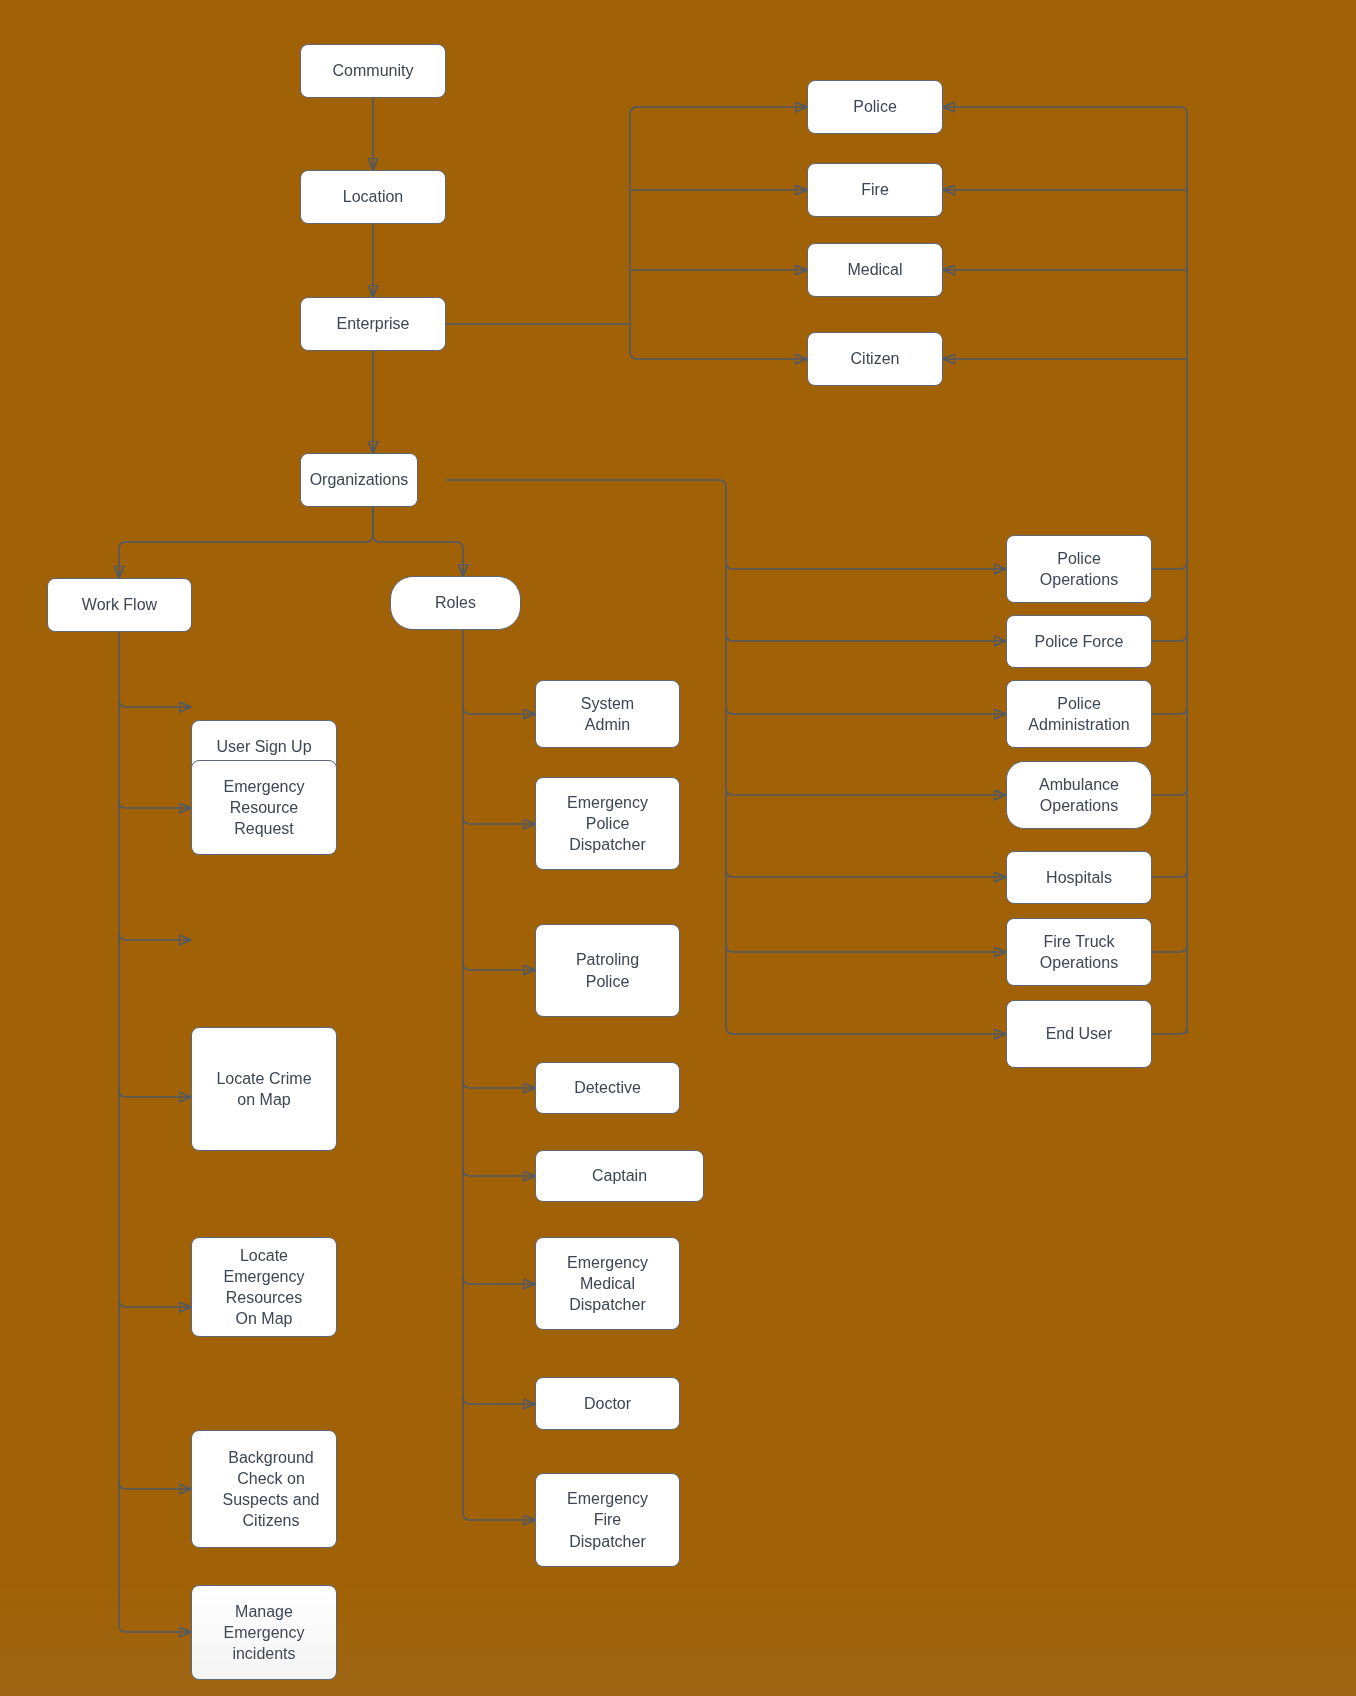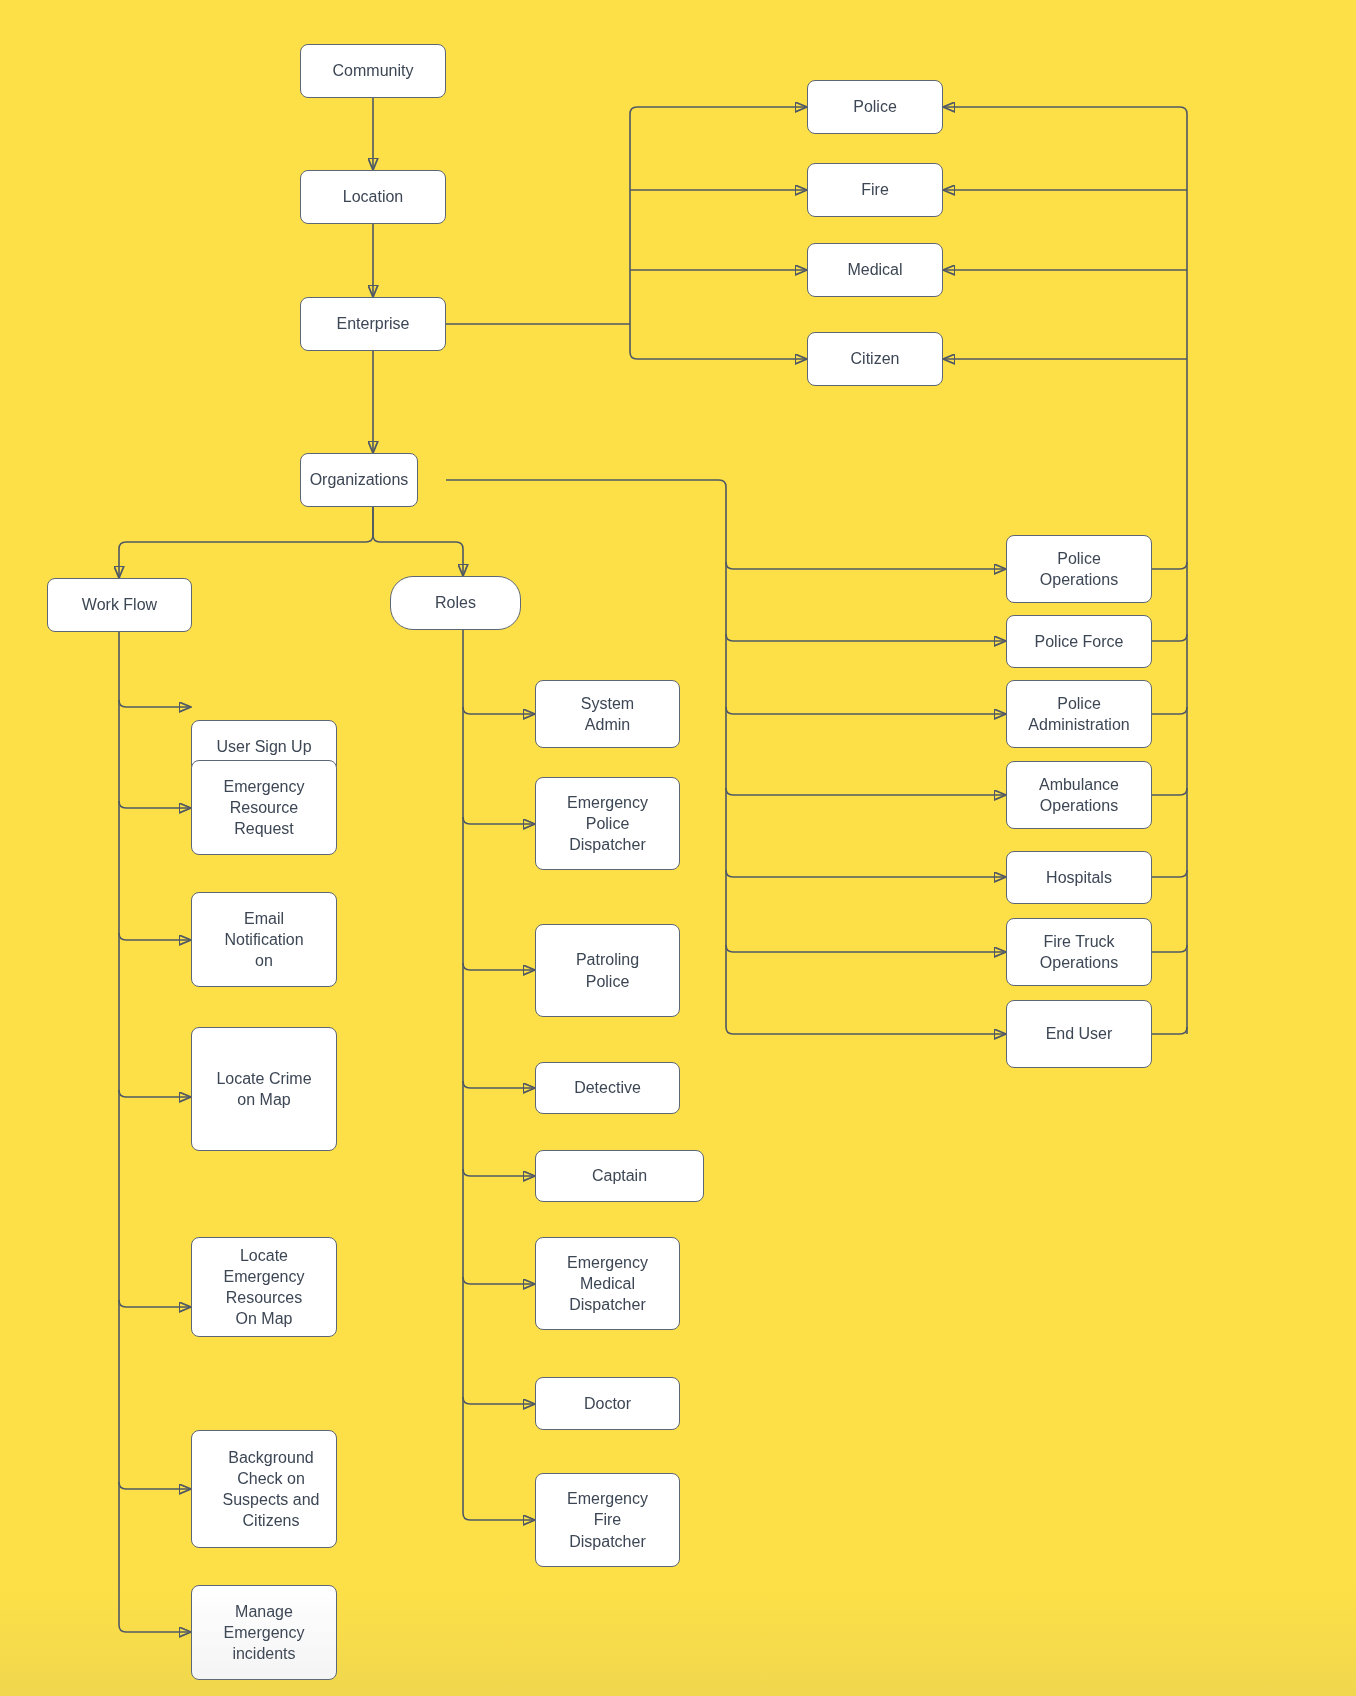--- a/index.html
+++ b/index.html
@@ -1,19 +1,19 @@
 <!DOCTYPE html>
 <html><head>
 <meta charset="utf-8">
 <style>
   html,body{margin:0;padding:0;background:#ffffff;}
   .canvas{
     position:relative;
     width:1356px;height:1696px;
-    background:#fde047;
+    background:#a16207;
     font-family:"Liberation Sans", sans-serif;
     overflow:hidden;
   }
   .canvas::after{
     content:"";
     position:absolute;left:0;bottom:0;width:100%;height:110px;
     background:linear-gradient(to bottom, rgba(130,132,138,0) 0%, rgba(130,132,138,0.10) 100%);
     pointer-events:none;
   }
   svg.wires{position:absolute;left:0;top:0;width:1356px;height:1696px;}
@@ -58,21 +58,21 @@
   .n-patroling-police{left:535px;top:924px;width:145px;height:93px;}
   .n-detective{left:535px;top:1062px;width:145px;height:52px;}
   .n-captain{left:535px;top:1150px;width:169px;height:52px;}
   .n-emergency-medical-dispatcher{left:535px;top:1237px;width:145px;height:93px;}
   .n-doctor{left:535px;top:1377px;width:145px;height:53px;}
   .n-emergency-fire-dispatcher{left:535px;top:1473px;width:145px;height:94px;}
   
   .n-police-operations{left:1006px;top:535px;width:146px;height:68px;}
   .n-police-force{left:1006px;top:615px;width:146px;height:53px;}
   .n-police-administration{left:1006px;top:680px;width:146px;height:68px;}
-  .n-ambulance-operations{left:1006px;top:761px;width:146px;height:68px;}
+  .n-ambulance-operations{left:1006px;top:761px;width:146px;height:68px;border-radius:18px;}
   .n-hospitals{left:1006px;top:851px;width:146px;height:53px;}
   .n-fire-truck-operations{left:1006px;top:918px;width:146px;height:68px;}
   .n-end-user{left:1006px;top:1000px;width:146px;height:68px;}
 </style>
 </head>
 <body>
 
 <div class="canvas">
 
   <svg class="wires">
@@ -143,23 +143,20 @@
   <div class="node n-medical">Medical</div>
   <div class="node n-citizen">Citizen</div>
 
   <div class="node n-work-flow">Work Flow</div>
   <div class="node n-roles">Roles</div>
 
   <div class="node n-user-sign-up">User Sign Up</div>
   <div class="node n-emergency-resource-request">Emergency
 Resource
 Request</div>
-  <div class="node n-email-notification-on">Email
-Notification
-on</div>
   <div class="node n-locate-crime-on-map">Locate Crime
 on Map</div>
   <div class="node n-locate-emergency-resources-on-map">Locate
 Emergency
 Resources
 On Map</div>
   <div class="node n-background-check">Background
 Check on
 Suspects and
 Citizens</div>

